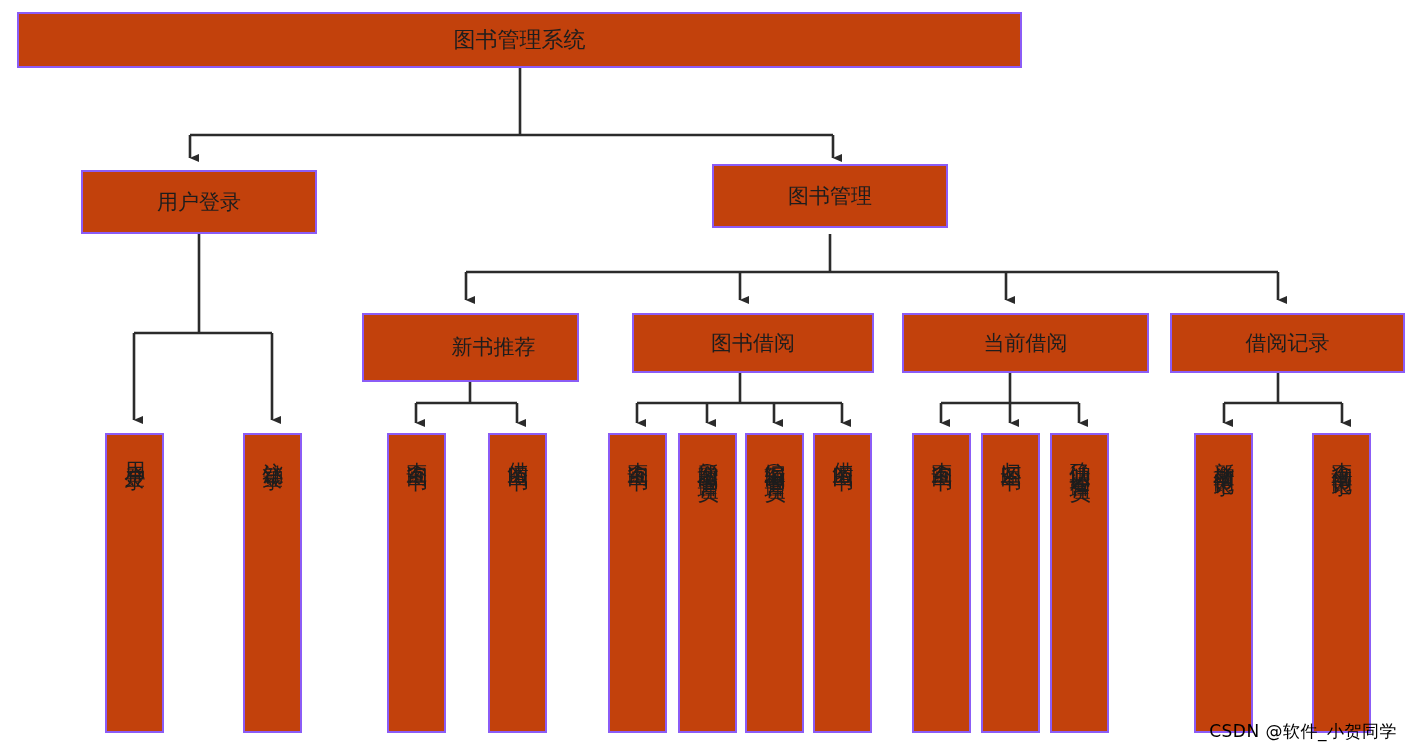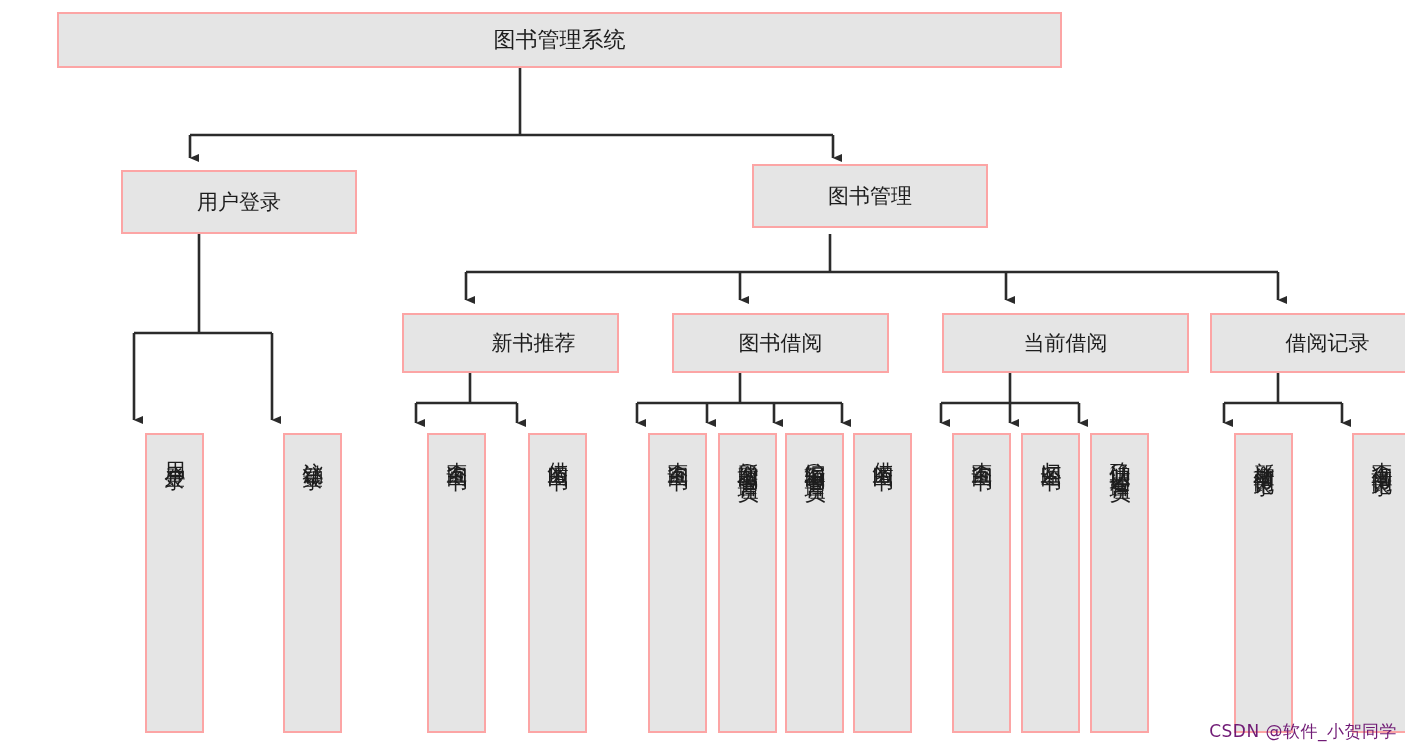--- a/index.html
+++ b/index.html
@@ -22,28 +22,27 @@
   svg#edges {
     position: absolute;
     left: 0;
     top: 0;
     width: 1405px;
     height: 747px;
   }
   .node {
     position: absolute;
     box-sizing: border-box;
-    border: 2px solid #fca5a5;
-    background: #e5e5e5;
+    border: 2px solid #8b5cf6;
+    background: #c2410c;
     display: flex;
     align-items: center;
     justify-content: center;
     color: #1d1d1d;
     z-index: 2;
-    margin-left: 40px;
   }
   .node-label {
     display: block;
     text-align: center;
     line-height: 1.18;
     white-space: pre-line;
   }
   .node.horizontal .node-label {
     font-size: 21px;
   }
@@ -61,21 +60,21 @@
     font-size: 21px;
     letter-spacing: 3px;
     line-height: 1;
     white-space: nowrap;
   }
   .watermark {
     position: absolute;
     right: 8px;
     bottom: 4px;
     font-size: 17px;
-    color: #701a75;
+    color: #000000;
     letter-spacing: 0.5px;
     z-index: 3;
     user-select: none;
   }
 </style>
 </head>
 <body>
 
 <div id="diagram-root">
 
@@ -133,24 +132,24 @@
     <span class="node-label">图书管理系统</span>
   </div>
 
   <div class="node horizontal" style="left:81px; top:170px; width:236px; height:64px;">
     <span class="node-label">用户登录</span>
   </div>
   <div class="node horizontal" style="left:712px; top:164px; width:236px; height:64px;">
     <span class="node-label">图书管理</span>
   </div>
 
-  <div class="node horizontal" style="left:362px; top:313px; width:217px; height:60px;padding-left:46px;">
+  <div class="node horizontal" style="left:362px; top:313px; width:217px; height:69px;padding-left:46px;">
     <span class="node-label">新书推荐</span>
   </div>
-  <div class="node horizontal" style="left:632px; top:313px; width:217px; height:60px;">
+  <div class="node horizontal" style="left:632px; top:313px; width:242px; height:60px;">
     <span class="node-label">图书借阅</span>
   </div>
   <div class="node horizontal" style="left:902px; top:313px; width:247px; height:60px;">
     <span class="node-label">当前借阅</span>
   </div>
   <div class="node horizontal" style="left:1170px; top:313px; width:235px; height:60px;">
     <span class="node-label">借阅记录</span>
   </div>
 
   <div class="node vertical" style="left:105px; top:433px; width:59px; height:300px;">

